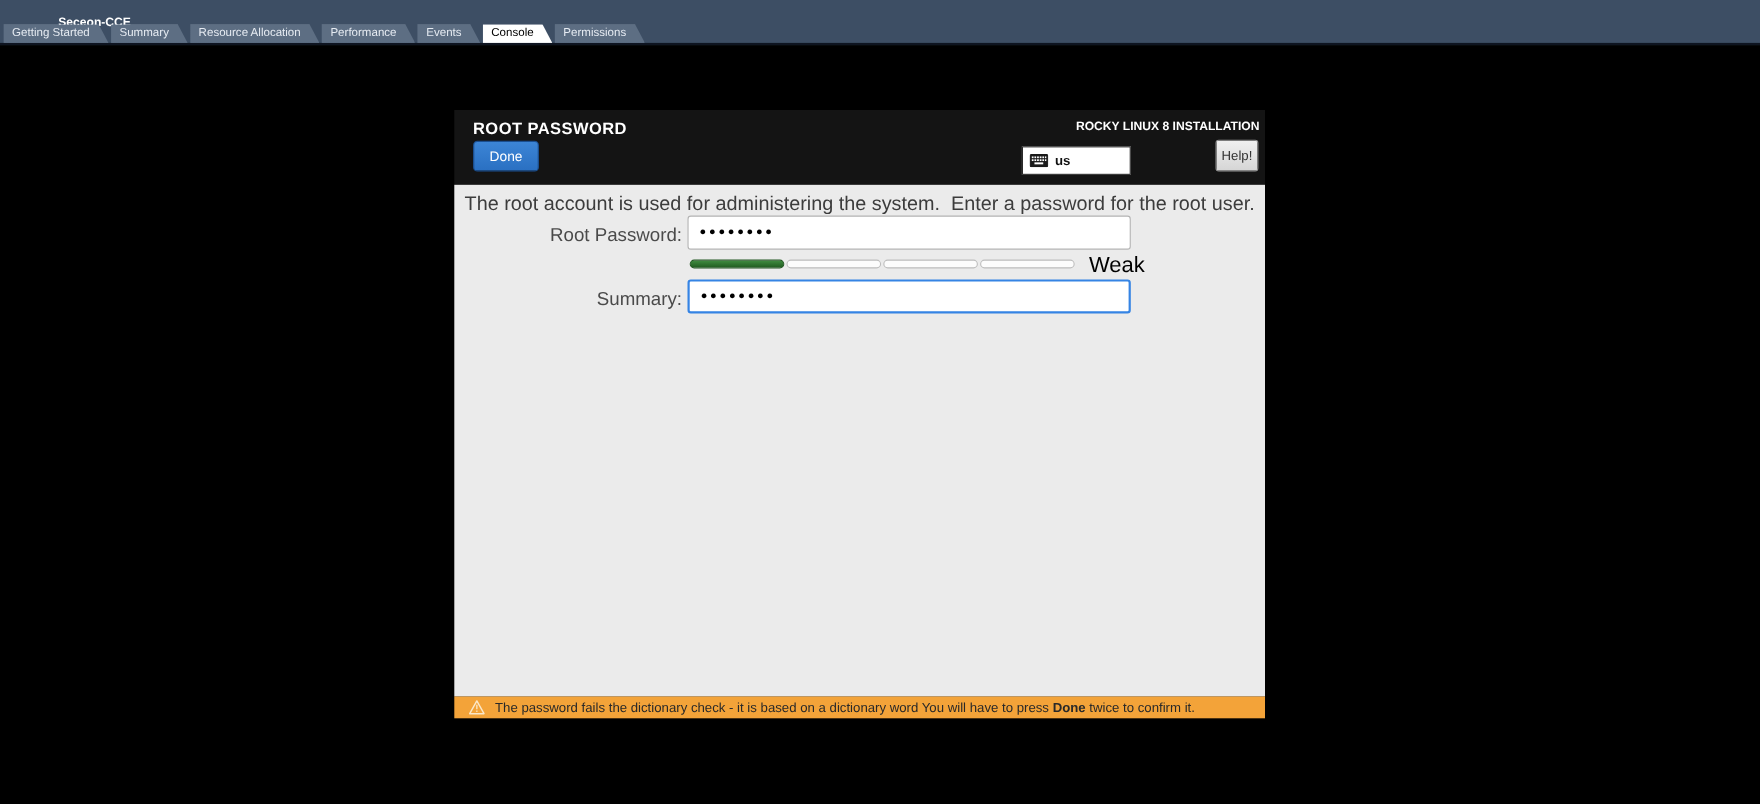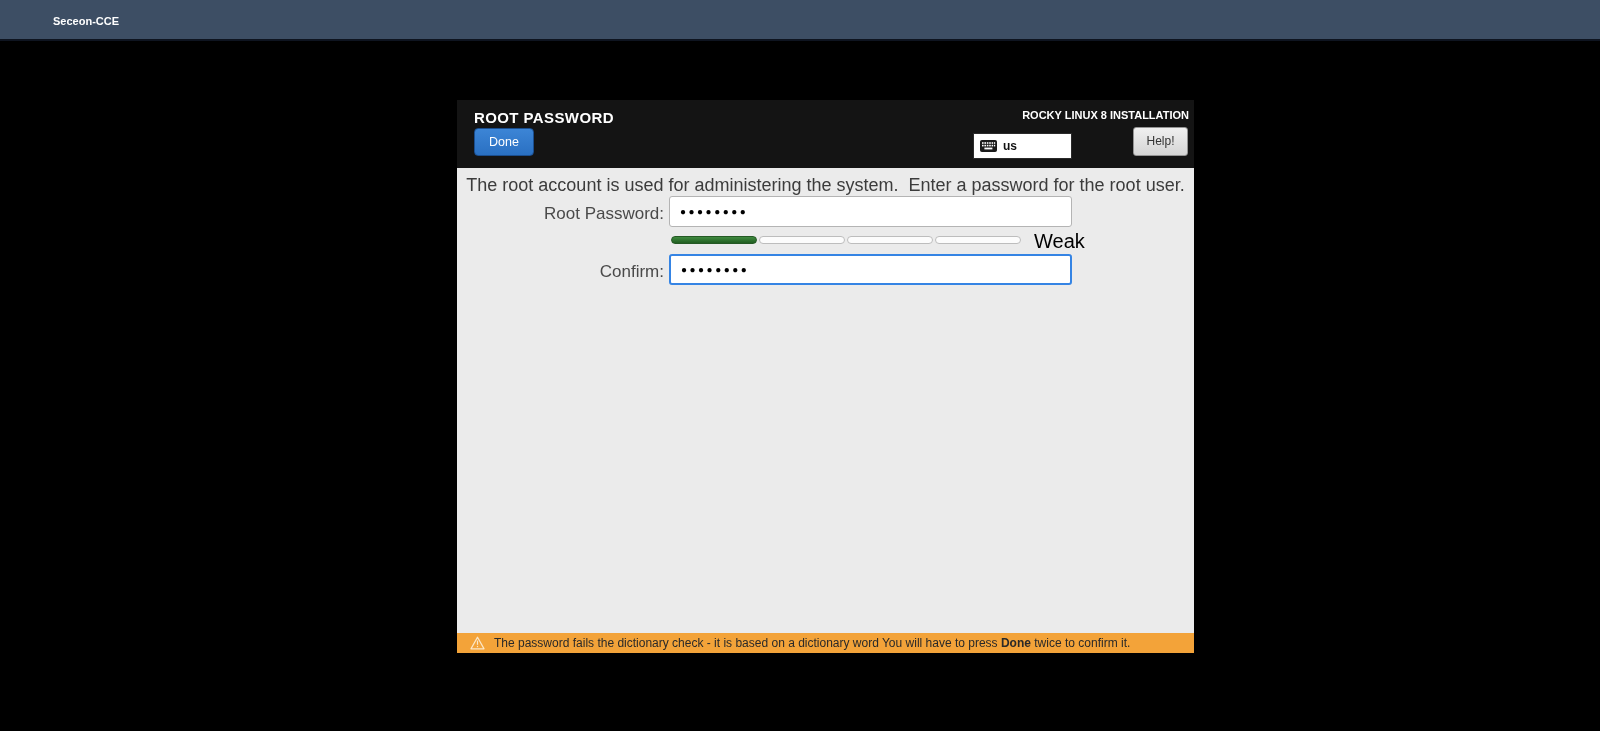--- a/index.html
+++ b/index.html
@@ -12,34 +12,34 @@
   .vm-title { position:absolute; left:5px; top:15px; color:#fff; font-size:11px; font-weight:bold;padding-left:48px; }
   .vm-tabs { position:absolute; left:3px; bottom:0; display:flex; align-items:flex-end; }
   .vm-tab { height:17px; line-height:17px; font-size:10.5px; color:#e6ebf2;
             background:linear-gradient(#7d8da0 0, #7d8da0 1px, #5d6e83 1px);
             padding:0 17px 0 8px; margin-right:2px; cursor:pointer;
             clip-path:polygon(0 0, calc(100% - 9px) 0, 100% 100%, 0 100%); }
   .vm-tab.active { background:#fff; color:#000; }
 
   
   .installer { position:absolute; left:413px; top:100px; width:737px; height:553px;
-               display:flex; flex-direction:column;margin-left:44px; }
+               display:flex; flex-direction:column; }
   .inst-header { position:relative; height:68px; background:#141414; flex:0 0 auto; }
   .inst-title { position:absolute; left:17px; top:9px; color:#fff; font-size:15px;
                 font-weight:bold; letter-spacing:.4px; }
   .inst-brand { position:absolute; right:5px; top:9px; color:#fff; font-size:11px; font-weight:600; }
   .done-btn { position:absolute; left:17px; top:28px; width:60px; height:28px;
               background:linear-gradient(#3c85d6,#2a70c2); border:1px solid #1a4e8f;
               border-radius:4px; color:#fff; font-size:12.5px; text-align:center;
               line-height:26px; cursor:pointer; }
   .kbd-box { position:absolute; left:516px; top:33px; width:99px; height:26px;
              background:#fff; border:1px solid #2a2a2a; display:flex; align-items:center;
              padding-left:6px; gap:6px; cursor:pointer; }
   .kbd-box span { font-size:12px; font-weight:bold; color:#111; }
-  .help-btn { position:absolute; right:6px; top:27px; width:55px; height:29px;
+  .help-btn { position:absolute; right:6px; top:27px; width:39px; height:29px;
               background:linear-gradient(#f0f0f0,#d5d5d5); border:1px solid #949494;
               border-radius:3px; font-size:12px; color:#333; text-align:center;
               line-height:27px; cursor:pointer; }
 
   .inst-content { position:relative; flex:1 1 auto; background:#ebebeb; }
   .info-text { position:absolute; top:7px; left:0; width:100%; text-align:center;
                font-size:18px; color:#3c3c3c; white-space:pre; }
   .field-label { position:absolute; left:0; width:207px; text-align:right;
                  font-size:17px; color:#4a4a4a; }
   .lbl-root { top:36px; }
@@ -60,20 +60,29 @@
   .inst-warning { flex:0 0 auto; height:20px; background:#f3a339; display:flex;
                   align-items:center; padding-left:13px; gap:9px; font-size:12px; color:#292929; }
   .inst-warning b { font-weight:bold; }
   .warn-text { white-space:pre;text-align:center; }
 </style>
 </head>
 <body>
 
 <div class="vm-topbar">
   <div class="vm-title">Seceon-CCE</div>
+  <div class="vm-tabs">
+    <div class="vm-tab">Getting Started</div>
+    <div class="vm-tab">Summary</div>
+    <div class="vm-tab">Resource Allocation</div>
+    <div class="vm-tab">Performance</div>
+    <div class="vm-tab">Events</div>
+    <div class="vm-tab active">Console</div>
+    <div class="vm-tab">Permissions</div>
+  </div>
 </div>
 
 <div class="installer">
 
   <div class="inst-header">
     <div class="inst-title">ROOT PASSWORD</div>
     <div class="inst-brand">ROCKY LINUX 8 INSTALLATION</div>
     <div class="done-btn">Done</div>
     <div class="kbd-box">
       <svg width="17" height="12" viewBox="0 0 17 12">
@@ -108,21 +117,21 @@
     </div>
 
     <div class="strength-bar">
       <div class="seg filled"></div>
       <div class="seg"></div>
       <div class="seg"></div>
       <div class="seg"></div>
     </div>
     <div class="strength-text">Weak</div>
 
-    <div class="field-label lbl-confirm">Confirm:</div>
+    <div class="field-label lbl-confirm">Summary:</div>
     <div class="pw-field f-confirm focused">
       <span class="pw-dots">●●●●●●●●</span>
     </div>
   </div>
 
   <div class="inst-warning">
     <svg width="15" height="14" viewBox="0 0 15 14">
       <path d="M7.5 1.2 L14 12.8 H1 Z" fill="none" stroke="#fbe7c8" stroke-width="1.3" stroke-linejoin="round"></path>
       <rect x="6.9" y="4.6" width="1.2" height="4.2" fill="#fbe7c8"></rect>
       <rect x="6.9" y="9.9" width="1.2" height="1.3" fill="#fbe7c8"></rect>

